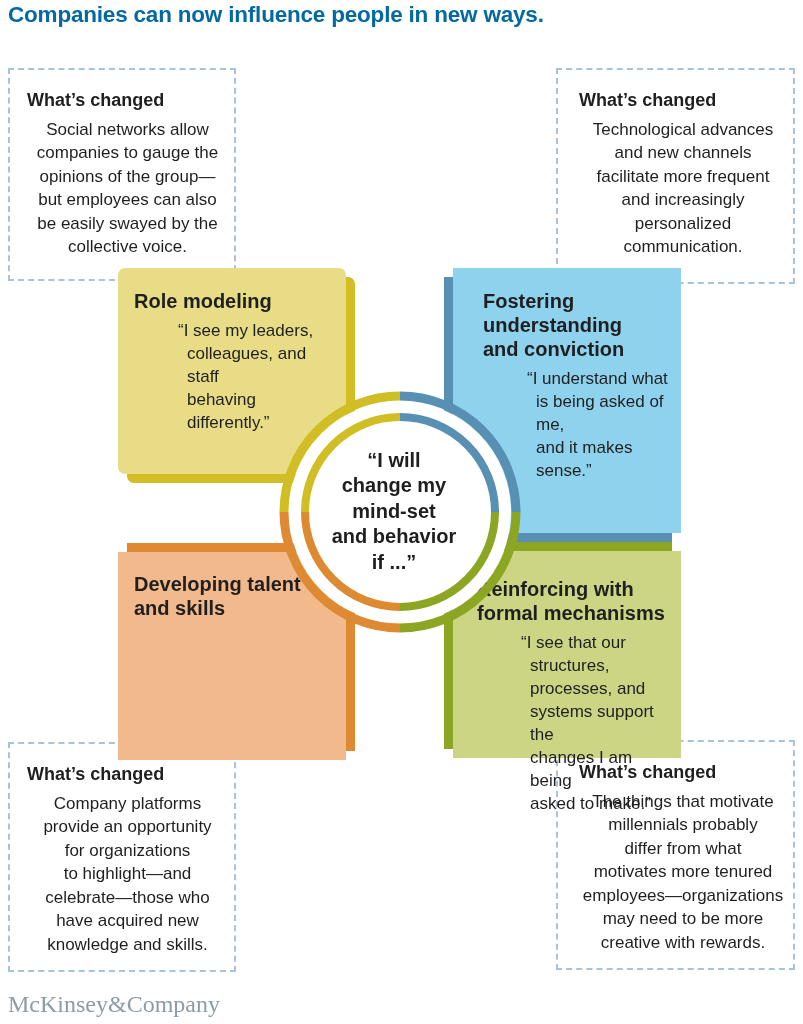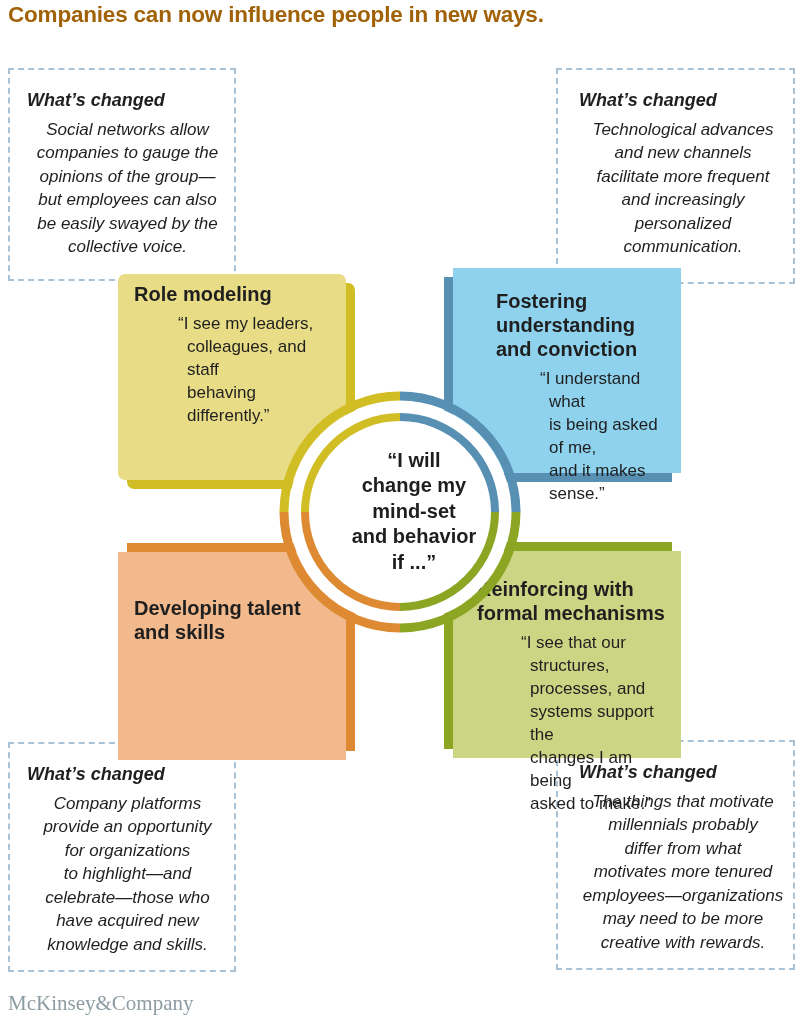--- a/index.html
+++ b/index.html
@@ -2,55 +2,55 @@
 <html lang="en"><head>
 <meta charset="utf-8">
 <style>
   html,body{margin:0;padding:0;background:#fff;}
   .canvas{
     position:relative;width:803px;height:1024px;background:#ffffff;
     font-family:"Liberation Sans",sans-serif;color:#1f1f1f;overflow:hidden;
   }
   .page-title{
     position:absolute;left:8px;top:2px;font-size:22.5px;font-weight:bold;
-    color:#a16207;letter-spacing:-0.2px;
+    color:#0369a1;letter-spacing:-0.2px;
   }
   
   .callout{
     position:absolute;border:2px dashed #aac2d5;box-sizing:border-box;
-    padding:20px 6px 0 17px;background:#fff;z-index:1;font-style:italic;
+    padding:20px 6px 0 17px;background:#fff;z-index:1;
   }
   .callout.tl{left:8px;top:68px;width:228px;height:213px;}
   .callout.tr{left:556px;top:68px;width:239px;height:216px;padding-left:21px;}
   .callout.bl{left:8px;top:742px;width:228px;height:230px;}
   .callout.br{left:556px;top:740px;width:239px;height:230px;padding-left:21px;}
   .callout-heading{font-size:18px;font-weight:bold;margin:0 0 7px 0;}
   .callout-body{font-size:17px;line-height:1.38;white-space:pre-line;text-align:center;}
   
   .quad{position:absolute;box-sizing:border-box;z-index:2;}
   .quad-heading{font-size:20px;font-weight:bold;line-height:1.2;margin:0 0 7px 0;white-space:pre-line;}
   .quad-quote{font-size:17px;line-height:1.35;white-space:pre-line;padding-left:9px;text-indent:-9px;margin-left:44px;}
-  .q-yellow{left:118px;top:274px;width:228px;height:206px;background:#e8dd86;
-            box-shadow:9px 9px 0 0 #d1be24;padding:8px 10px 0 16px;border-radius:7px;}
-  .q-blue{left:453px;top:268px;width:228px;height:205px;background:#8ed2ee;
-          box-shadow:-9px 9px 0 0 #5890b3;padding:21px 6px 0 43px;}
+  .q-yellow{left:118px;top:268px;width:228px;height:206px;background:#e8dd86;
+            box-shadow:9px 9px 0 0 #d1be24;padding:21px 10px 0 16px;border-radius:7px;}
+  .q-blue{left:453px;top:268px;width:228px;height:265px;background:#8ed2ee;
+          box-shadow:-9px 9px 0 0 #5890b3;padding:21px 6px 0 30px;}
   .q-orange{left:118px;top:552px;width:228px;height:208px;background:#f1b98c;
-            box-shadow:9px -9px 0 0 #dd8a33;padding:44px 10px 0 16px;}
+            box-shadow:9px -9px 0 0 #dd8a33;padding:20px 10px 0 16px;}
   .q-green{left:453px;top:551px;width:228px;height:207px;background:#ccd584;
            box-shadow:-9px -9px 0 0 #8ca623;padding:26px 4px 0 24px;}
   
   .hub-svg{position:absolute;left:275px;top:387px;width:250px;height:250px;z-index:3;}
   .hub-text{
-    position:absolute;left:330px;top:448px;width:168px;z-index:4;
+    position:absolute;left:310px;top:448px;width:168px;z-index:4;
     text-align:center;font-size:20px;font-weight:bold;line-height:1.27;
     white-space:pre-line;color:#1e1e1e;
   }
   .footer-wordmark{
     position:absolute;left:8px;top:991px;
-    font-family:"Liberation Serif",serif;font-size:21px;color:#8d9ca2;
+    font-family:"Liberation Serif",serif;font-size:24px;color:#8d9ca2;
   }
 </style>
 </head>
 <body>
 
 <div class="canvas">
 
   <div class="page-title">Companies can now influence people in new ways.</div>
 
   <div class="callout tl">

